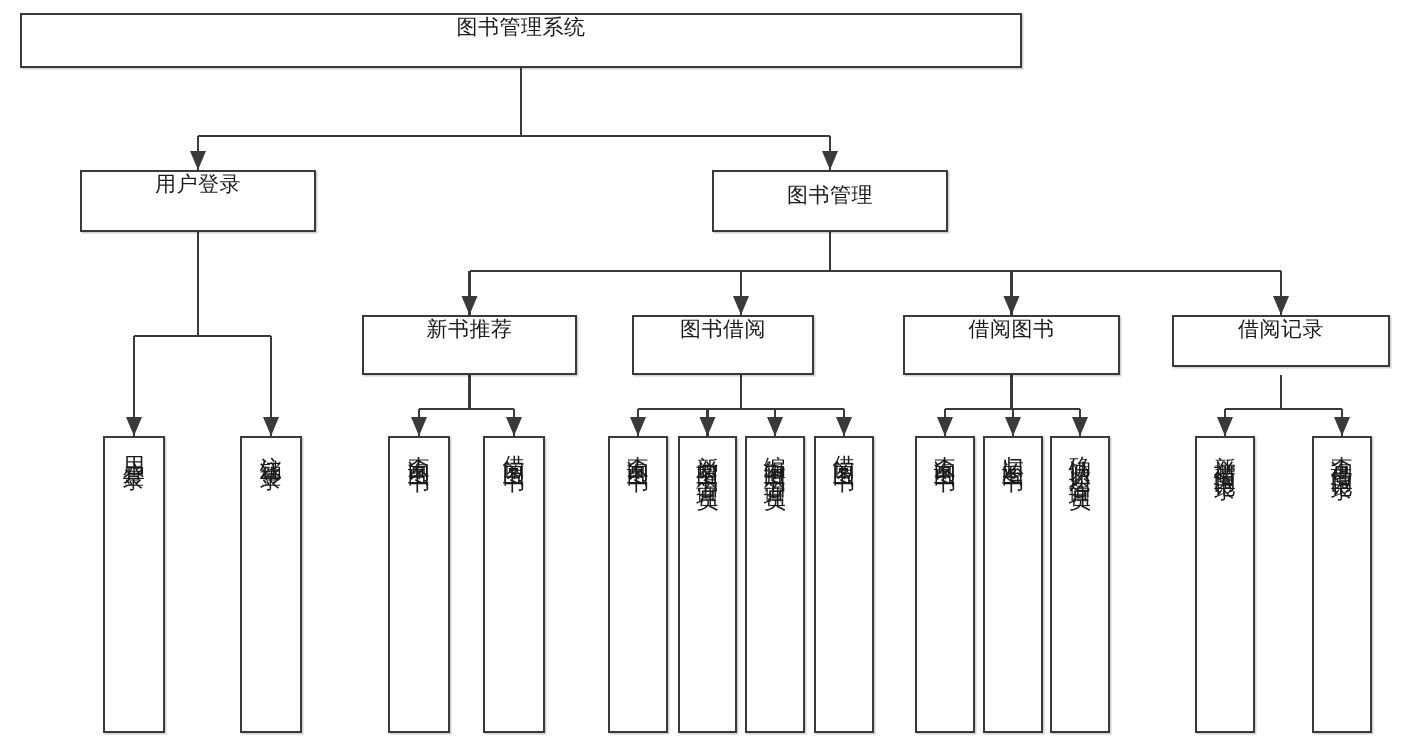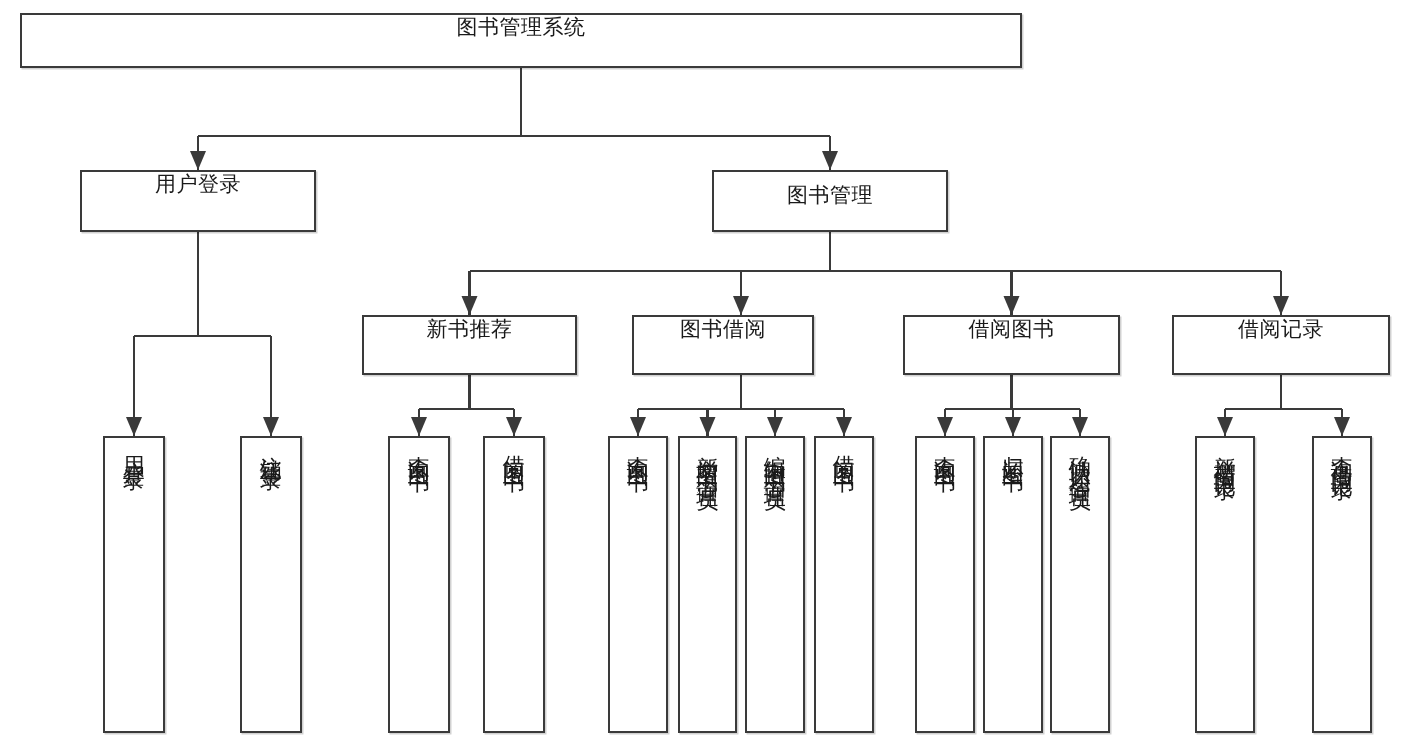--- a/index.html
+++ b/index.html
@@ -133,21 +133,21 @@
       </div>
       <div class="node-box" style="left: 362px; top: 315px; width: 215px; height: 60px; border-color: rgb(58, 58, 58); background: rgb(255, 255, 255);">
         <div class="node-label" style="color: rgb(26, 26, 26);">新书推荐</div>
       </div>
       <div class="node-box" style="left: 632px; top: 315px; width: 182px; height: 60px; border-color: rgb(58, 58, 58); background: rgb(255, 255, 255);">
         <div class="node-label" style="color: rgb(26, 26, 26);">图书借阅</div>
       </div>
       <div class="node-box" style="left: 903px; top: 315px; width: 217px; height: 60px; border-color: rgb(58, 58, 58); background: rgb(255, 255, 255);">
         <div class="node-label" style="color: rgb(26, 26, 26);">借阅图书</div>
       </div>
-      <div class="node-box" style="left: 1172px; top: 315px; width: 218px; height: 60px; border-color: rgb(58, 58, 58); background: rgb(255, 255, 255);">
+      <div class="node-box" style="left: 1172px; top: 315px; width: 218px; height: 52px; border-color: rgb(58, 58, 58); background: rgb(255, 255, 255);">
         <div class="node-label" style="color: rgb(26, 26, 26);">借阅记录</div>
       </div>
       <div class="node-box vertical" style="left: 103px; top: 436px; width: 62px; height: 297px; border-color: rgb(58, 58, 58); background: rgb(255, 255, 255);">
         <div class="node-label" style="color: rgb(26, 26, 26);">用户登录</div>
       </div>
       <div class="node-box vertical" style="left: 240px; top: 436px; width: 62px; height: 297px; border-color: rgb(58, 58, 58); background: rgb(255, 255, 255);">
         <div class="node-label" style="color: rgb(26, 26, 26);">注销登录</div>
       </div>
       <div class="node-box vertical" style="left: 388px; top: 436px; width: 62px; height: 297px; border-color: rgb(58, 58, 58); background: rgb(255, 255, 255);">
         <div class="node-label" style="color: rgb(26, 26, 26);">查询图书</div>

